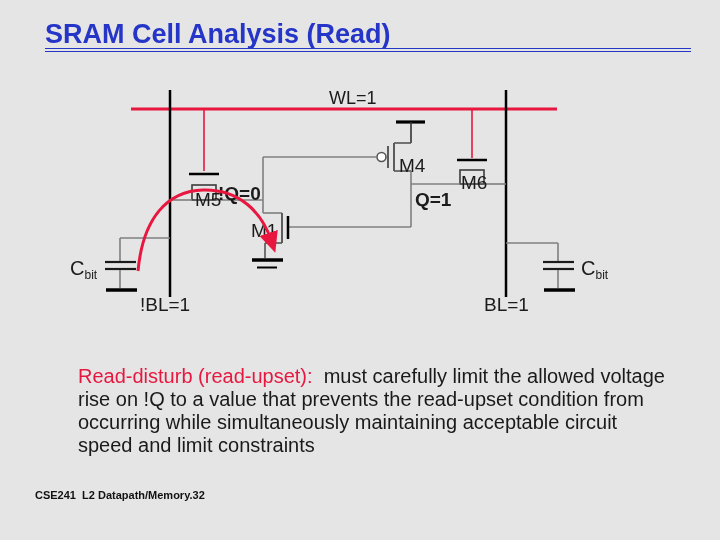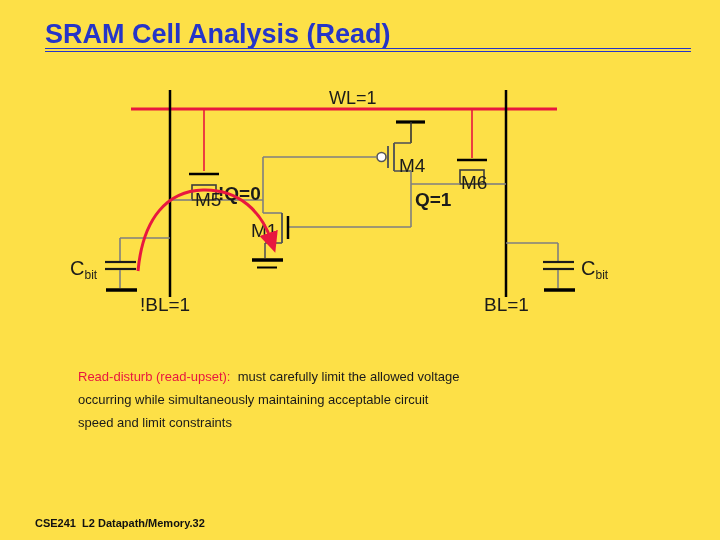--- a/index.html
+++ b/index.html
@@ -1,20 +1,20 @@
 <!DOCTYPE html>
 <html><head>
 <meta charset="utf-8">
 <style>
   html, body { margin: 0; padding: 0; background: #ffffff; }
   .slide {
     position: relative;
     width: 720px;
     height: 540px;
-    background: #fde047;
+    background: #e5e5e5;
     font-family: "Liberation Sans", sans-serif;
     overflow: hidden;
   }
   .title {
     position: absolute;
     left: 45px;
     top: 19px;
     font-size: 27px;
     font-weight: bold;
     color: #2535c8;
@@ -39,30 +39,30 @@
   }
   .circuit-svg text {
     font-family: "Liberation Sans", sans-serif;
     fill: #1b1b1b;
   }
   .body-text {
     position: absolute;
     left: 78px;
     top: 365px;
     width: 600px;
-    font-size: 13px;
+    font-size: 20px;
     line-height: 23px;
     color: #1a1a1a;
   }
   .body-text .line { white-space: pre; }
   .body-text .red { color: #e8173f; }
   .footer-left {
     position: absolute;
     left: 35px;
-    top: 517px;
+    top: 489px;
     font-size: 11px;
     font-weight: bold;
     color: #111111;
     white-space: pre;
   }
   .footer-center {
     position: absolute;
     left: 246px;
     top: 513px;
     font-size: 9px;
@@ -177,19 +177,20 @@
     </g>
 
     <text x="140" y="311" font-size="19">!BL=1</text>
     <text x="484" y="311" font-size="19">BL=1</text>
 
     <path d="M 138 271 C 143 217 168 191 203 190 C 240 189 262 213 271 240" fill="none" stroke="#e8173f" stroke-width="3" marker-end="url(#arrowhead)"></path>
   </svg>
 
   <div class="body-text">
     <div class="line"><span class="red">Read-disturb (read-upset):</span><span>  must carefully limit the allowed voltage</span></div>
+    <div class="line"><span>rise on !Q to a value that prevents the read-upset condition from</span></div>
     <div class="line"><span>occurring while simultaneously maintaining acceptable circuit</span></div>
     <div class="line"><span>speed and limit constraints</span></div>
   </div>
 
   <div class="footer-left">CSE241  L2 Datapath/Memory.32</div>
 
 </div>
 
 </body></html>

